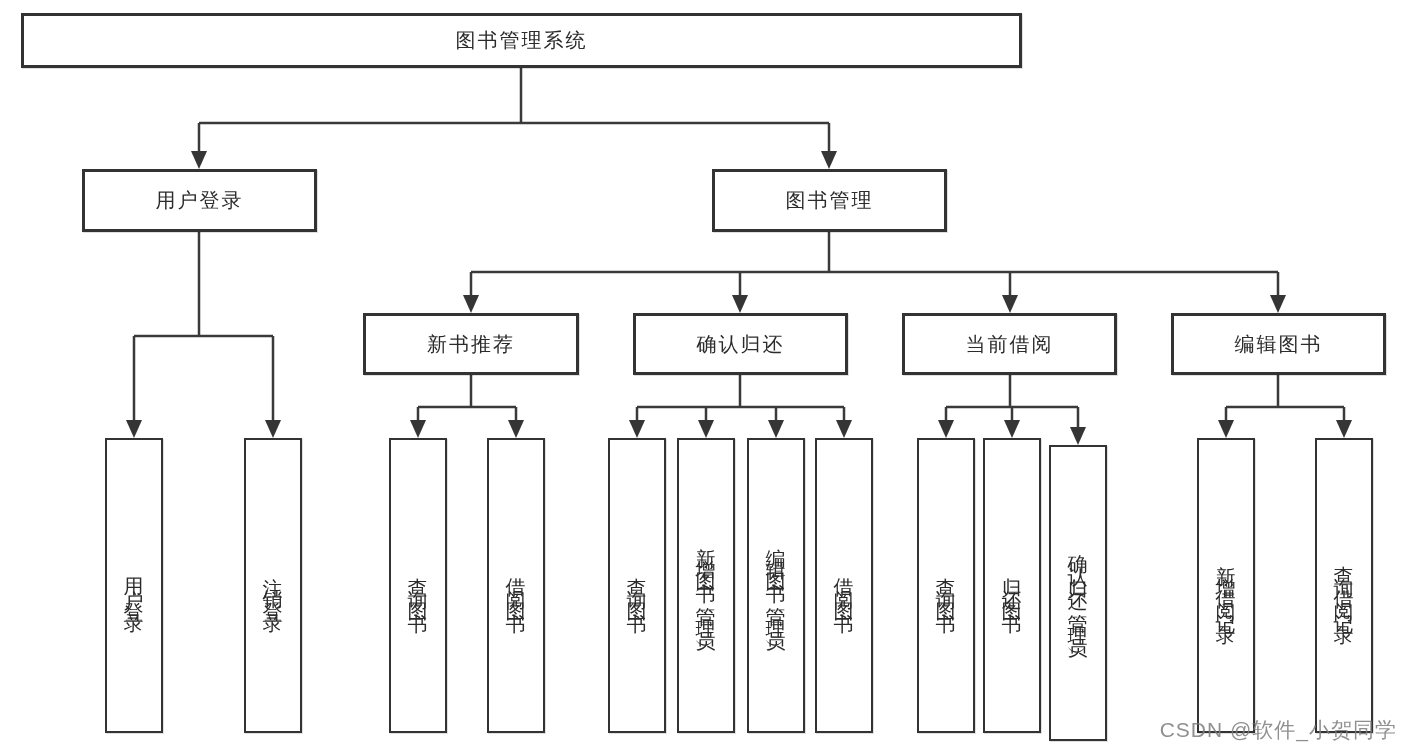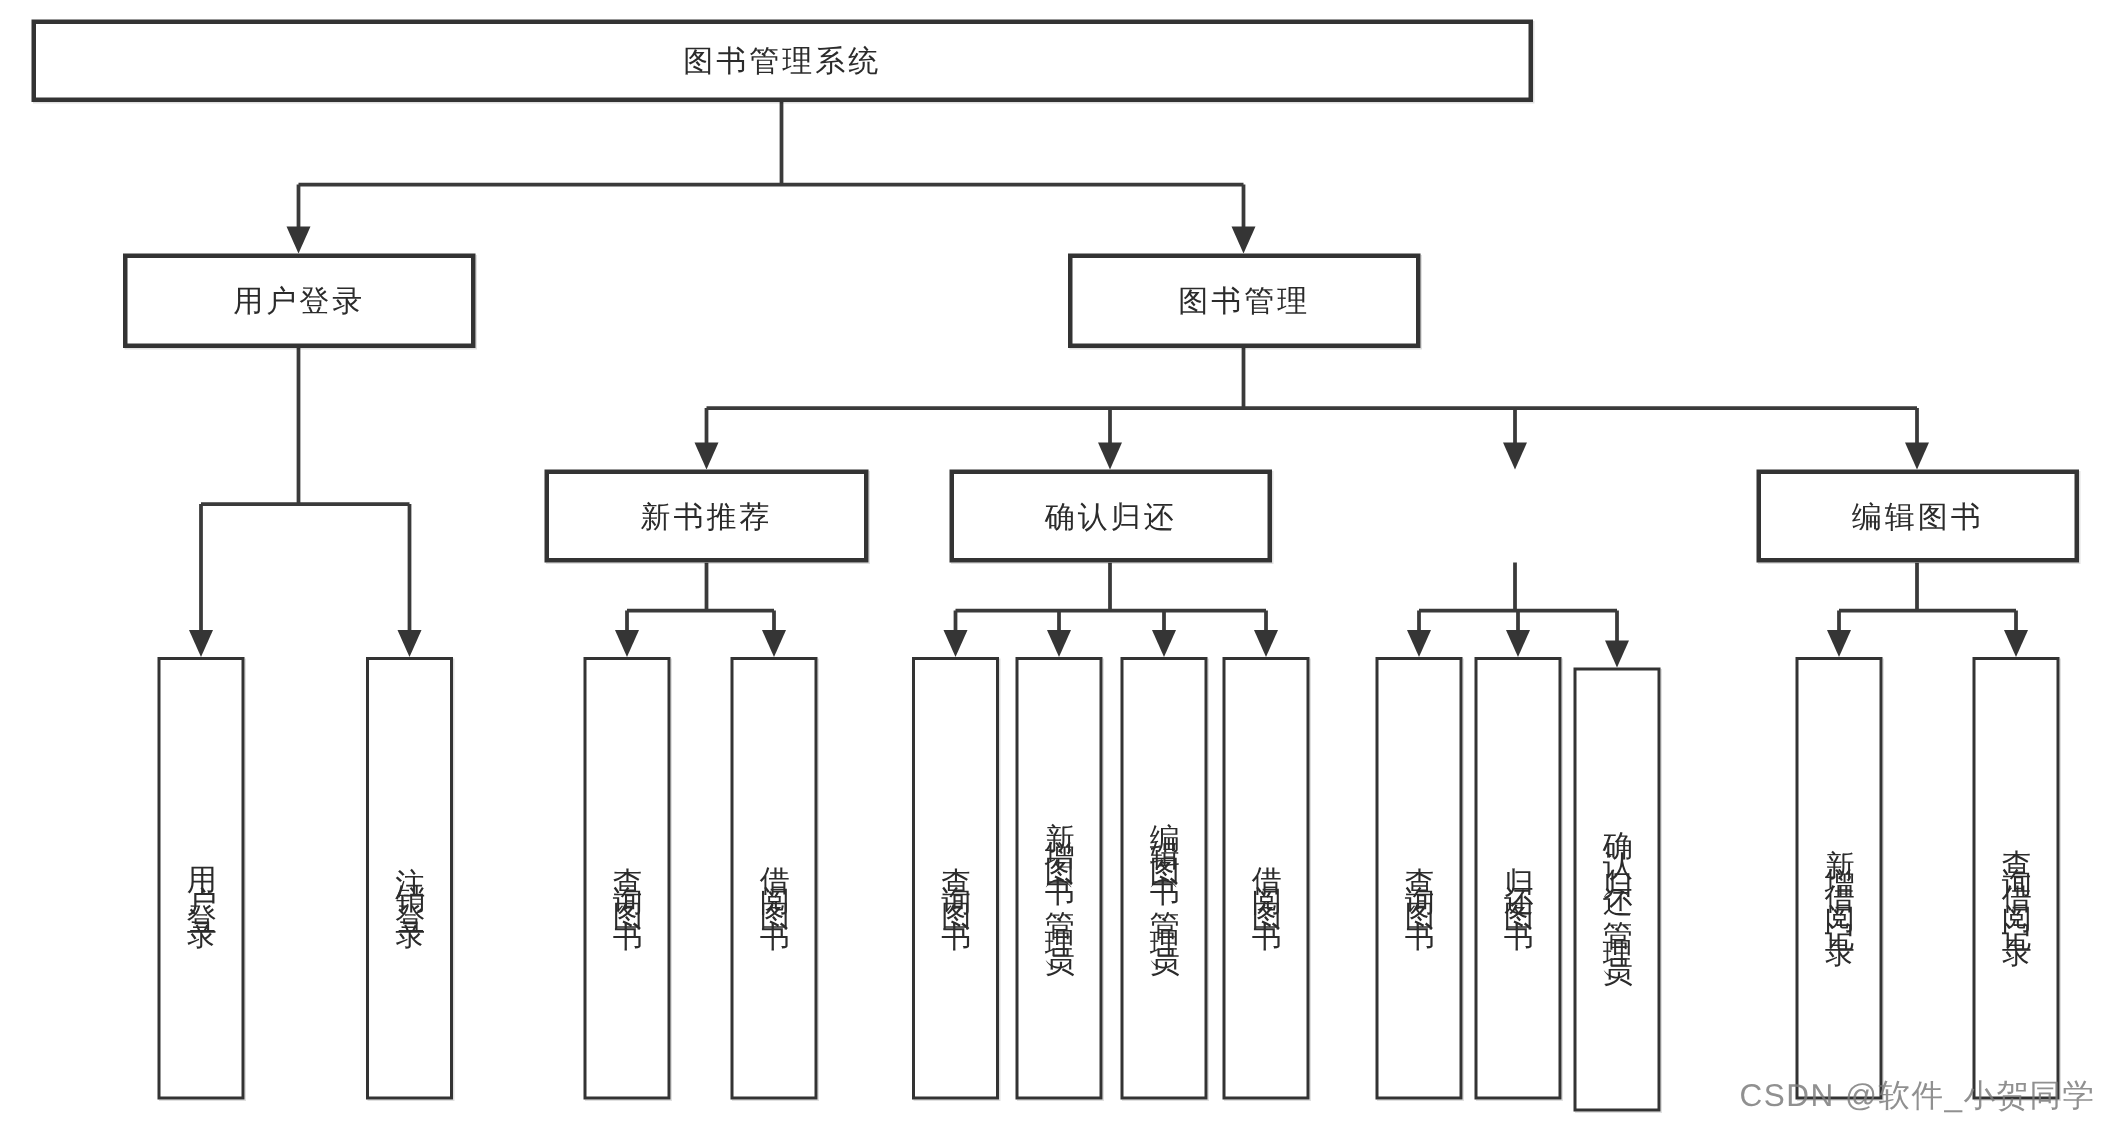--- a/index.html
+++ b/index.html
@@ -131,20 +131,23 @@
   <div class="node" style="left:712px; top:169px; width:235px; height:63px;">
     <span>图书管理</span>
   </div>
 
   <div class="node" style="left:363px; top:313px; width:216px; height:62px;">
     <span>新书推荐</span>
   </div>
   <div class="node" style="left:633px; top:313px; width:215px; height:62px;">
     <span>确认归还</span>
   </div>
+  <div class="node" style="left:902px; top:313px; width:215px; height:62px;">
+    <span>当前借阅</span>
+  </div>
   <div class="node" style="left:1171px; top:313px; width:215px; height:62px;">
     <span>编辑图书</span>
   </div>
 
   <div class="node leaf" style="left:105px; top:438px; width:58px; height:295px;">
     <span class="vtext">用户登录</span>
   </div>
   <div class="node leaf" style="left:244px; top:438px; width:58px; height:295px;">
     <span class="vtext">注销登录</span>
   </div>

